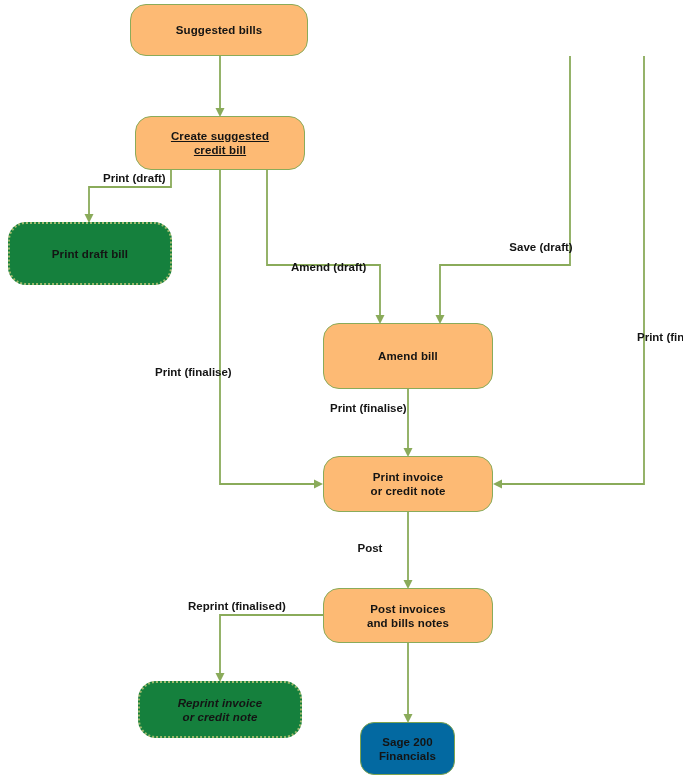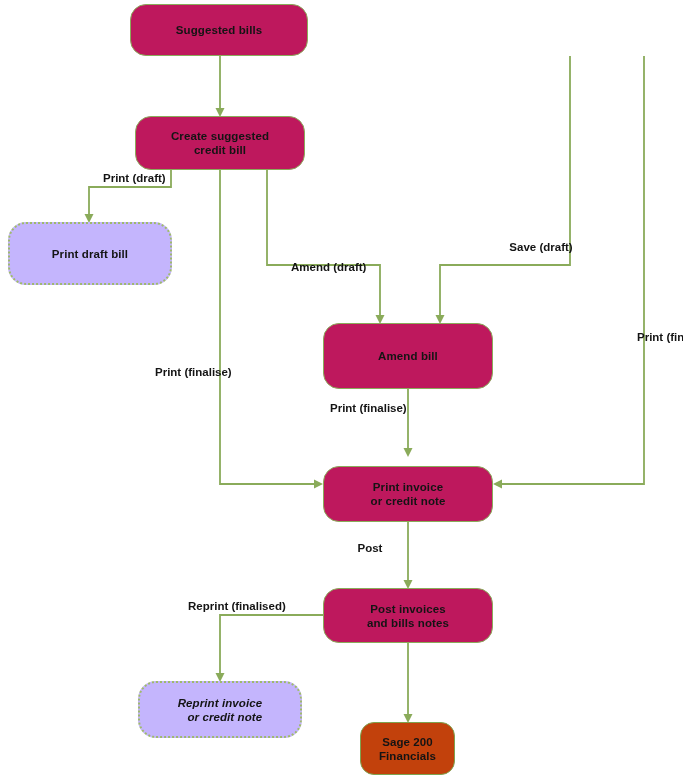--- a/index.html
+++ b/index.html
@@ -19,32 +19,31 @@
     align-items:center;
     justify-content:center;
     text-align:center;
     font-size:11.5px;
     font-weight:bold;
     color:#141414;
     line-height:14px;
     letter-spacing:.1px;
   }
   .node.solid{
-    background:#be185d;
+    background:#fdba74;
     border:1.6px solid #8aab5a;
     border-radius:16px;
   }
   .node.dotted{
-    background:#c4b5fd;
+    background:#15803d;
     border:2px dotted #9fb96d;
     border-radius:18px;
-    text-align:right;
   }
   .node.grey{
-    background:#c2410c;
+    background:#0369a1;
     border:1.6px solid #7ea34f;
     border-radius:14px;
   }
   .node span{display:block;}
 
   
   .elabel{
     position:absolute;
     font-size:11.5px;
     font-weight:bold;
@@ -103,40 +102,40 @@
     <polygon class="arrowfill" points="408,723 403.5,714 412.5,714"></polygon>
   </svg>
 
   <div class="node solid" style="left:130px;top:4px;width:178px;height:52px;">
     <div>
       <span>Suggested bills</span>
     </div>
   </div>
 
 
-  <div class="node solid" style="left:135px;top:116px;width:170px;height:54px;">
+  <div class="node solid" style="left:135px;top:116px;width:170px;height:54px;text-decoration:underline;">
     <div>
       <span>Create suggested</span>
       <span>credit bill</span>
     </div>
   </div>
 
   <div class="node dotted" style="left:8px;top:222px;width:164px;height:63px;">
     <div>
       <span>Print draft bill</span>
     </div>
   </div>
 
   <div class="node solid" style="left:323px;top:323px;width:170px;height:66px;">
     <div>
       <span>Amend bill</span>
     </div>
   </div>
 
-  <div class="node solid" style="left:323px;top:456px;width:170px;height:56px;margin-top:10px;">
+  <div class="node solid" style="left:323px;top:456px;width:170px;height:56px;">
     <div>
       <span>Print invoice</span>
       <span>or credit note</span>
     </div>
   </div>
 
   <div class="node solid" style="left:323px;top:588px;width:170px;height:55px;">
     <div>
       <span>Post invoices</span>
       <span>and bills notes</span>

